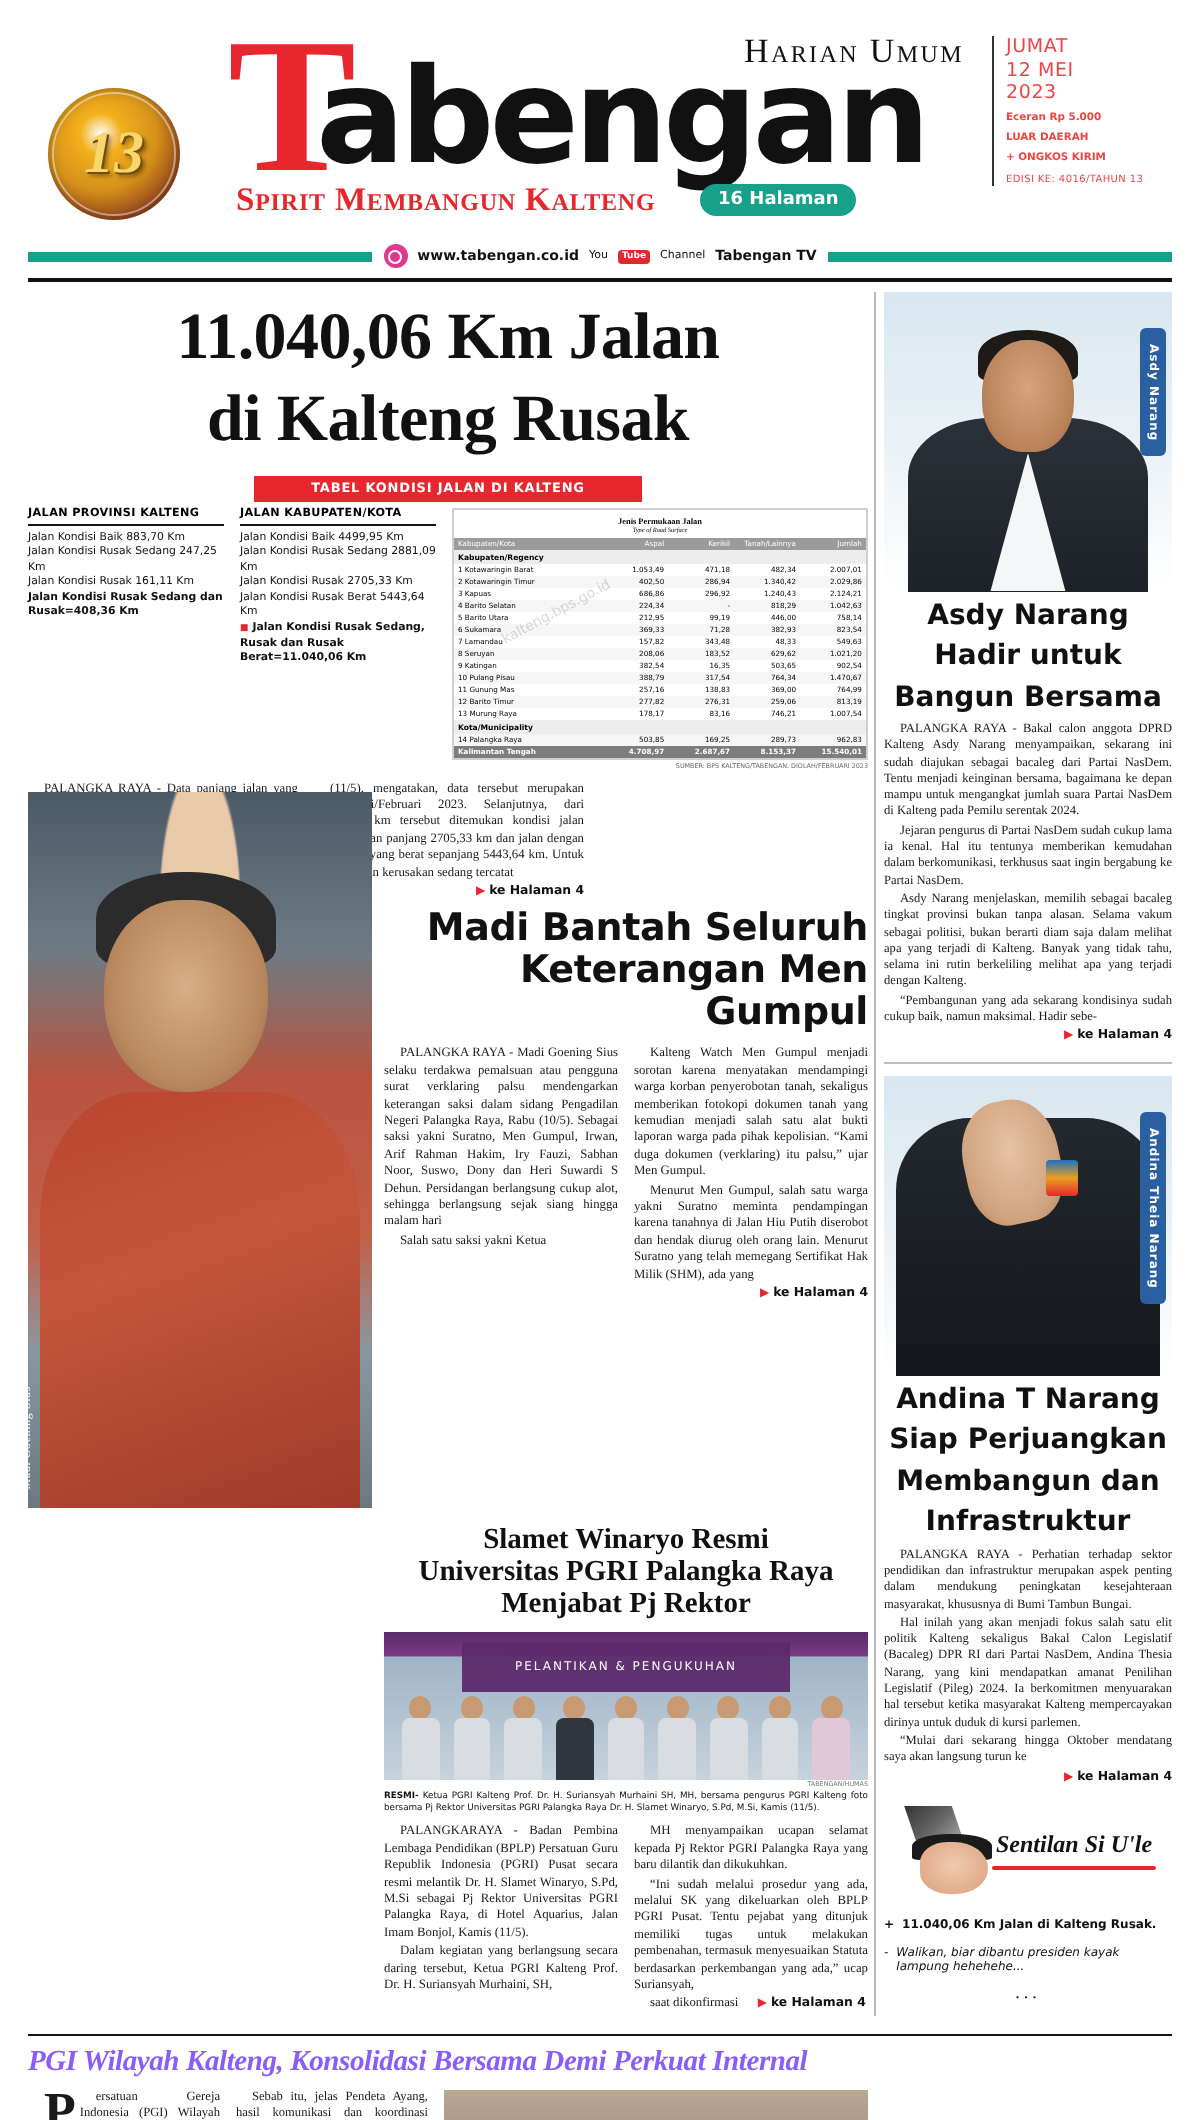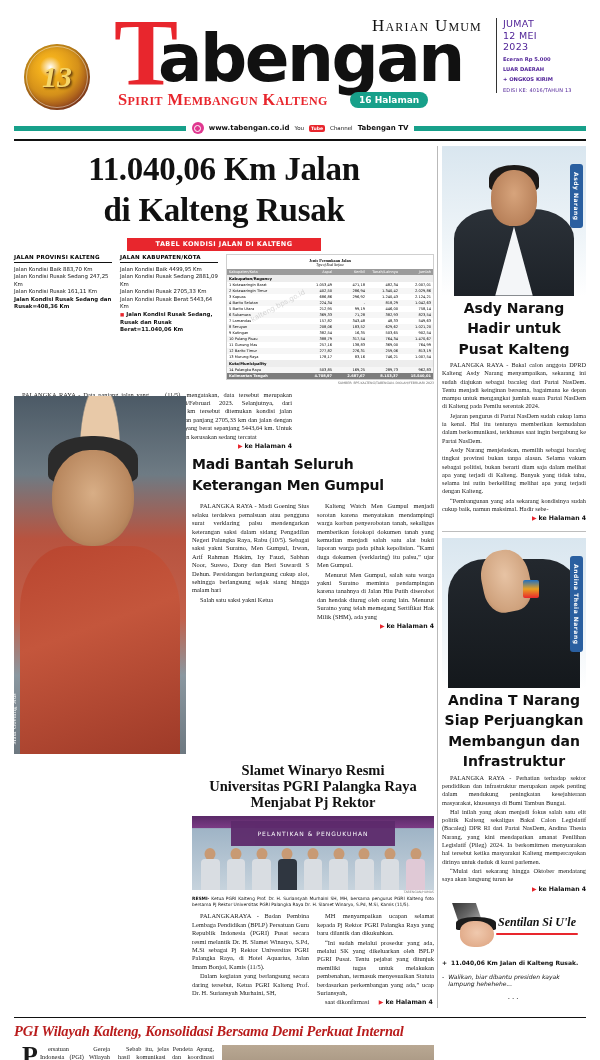--- a/index.html
+++ b/index.html
@@ -52,21 +52,21 @@
   }
   .halaman-pill {
     position: absolute; left: 336px; top: 92px;
     background: #17a08a; color: #fff; border-radius: 9px;
     font-family: "DejaVu Sans", sans-serif; font-weight: bold; font-size: 9px;
     padding: 3px 9px;
   }
   .date-box {
     position: absolute; right: 14px; top: 18px; width: 76px;
     border-left: 1px solid #333; padding-left: 6px;
-    font-family: "DejaVu Sans", sans-serif; color: #4c1d95;
+    font-family: "DejaVu Sans", sans-serif; color: #ef4444;
   }
   .date-box .d { font-size: 9.5px; line-height: 11.5px; letter-spacing: .3px; }
   .date-box .price { font-size: 5.2px; font-weight: bold; line-height: 7px; margin-top: 3px; }
   .date-box .edisi { font-size: 5px; margin-top: 4px; border-top: 0; letter-spacing: .2px; }
 
   .web-strip { position: relative; height: 16px; margin-top: 2px; display: flex; align-items: center; }
   .web-strip .bar { height: 5px; background: #17a08a; flex: 1 1 auto; }
   .web-strip .bar.left { margin-right: 6px; }
   .web-strip .bar.right { margin-left: 6px; }
   .web-strip .mid { display: flex; align-items: center; gap: 5px; white-space: nowrap; }
@@ -182,21 +182,21 @@
   }
   .madi-caption-v {
     position: absolute; left: -3px; bottom: 10px;
     writing-mode: vertical-rl; transform: rotate(180deg);
     font-family: "Liberation Serif", serif; font-size: 6px; color: #fff;
     letter-spacing: .3px;
   }
   .madi-text { position: absolute; left: 178px; top: 0; width: 242px; }
   .madi-head {
     font-family: "DejaVu Sans", sans-serif; font-weight: bold;
-    font-size: 14px; line-height: 21px; text-align: left; color: #111;
+    font-size: 19px; line-height: 21px; text-align: right; color: #111;
     letter-spacing: -.2px;
   }
   .madi-cols { display: flex; gap: 8px; margin-top: 6px; }
   .madi-cols .bodycol { width: 117px; }
 
   
   .slamet { margin-top: 8px; position: relative; }
   .slamet-head {
     font-family: "Liberation Serif", serif; font-weight: bold;
     font-size: 14.5px; line-height: 16px; text-align: center; color: #111;
@@ -287,21 +287,21 @@
     font-family: "Liberation Serif", serif; font-size: 6.3px; line-height: 8.3px;
     text-align: justify; color: #1a1a1a; margin-top: 4px;
   }
   .rs-body p { text-indent: 8px; margin-bottom: 1px; }
   .hdiv { height: 1px; background: #bdbdbd; margin: 8px 0 6px; }
 
   
   .pgi-rule { height: 1.4px; background: #111; margin-top: 9px; }
   .pgi-head {
     font-family: "Liberation Serif", serif; font-weight: bold; font-style: italic;
-    font-size: 14.5px; color: #b91c1c; margin-top: 5px; letter-spacing: -.2px;
+    font-size: 14.5px; color: #8b5cf6; margin-top: 5px; letter-spacing: -.2px;
   }
   .pgi-grid { display: flex; gap: 8px; margin-top: 5px; }
   .pgi-textcols { width: 200px; display: flex; gap: 8px; }
   .pgi-col {
     width: 96px; font-family: "Liberation Serif", serif; font-size: 6.3px;
     line-height: 8.2px; text-align: justify; color: #1a1a1a;
   }
   .pgi-col p { text-indent: 8px; margin-bottom: 1px; }
   .dropcap:first-letter {
     float: left; font-size: 26px; line-height: 21px; font-weight: bold;
@@ -670,21 +670,21 @@
       <div class="rs-block">
         <div class="rs-photo asdy">
           <div class="torso"></div>
           <div class="shirtv"></div>
           <div class="hair"></div>
           <div class="head"></div>
           <div class="rs-tab">Asdy Narang</div>
         </div>
         <div class="rs-head">Asdy Narang</div>
         <div class="rs-head">Hadir untuk</div>
-        <div class="rs-head">Pusat Kalteng</div>
+        <div class="rs-head">Bangun Bersama</div>
         <div class="rs-body">
           <p>PALANGKA RAYA - Bakal calon anggota DPRD Kalteng Asdy Narang menyampaikan, sekarang ini sudah diajukan sebagai bacaleg dari Partai NasDem. Tentu menjadi keinginan bersama, bagaimana ke depan mampu untuk mengangkat jumlah suara Partai NasDem di Kalteng pada Pemilu serentak 2024.</p>
           <p>Jejaran pengurus di Partai NasDem sudah cukup lama ia kenal. Hal itu tentunya memberikan kemudahan dalam berkomunikasi, terkhusus saat ingin bergabung ke Partai NasDem.</p>
           <p>Asdy Narang menjelaskan, memilih sebagai bacaleg tingkat provinsi bukan tanpa alasan. Selama vakum sebagai politisi, bukan berarti diam saja dalam melihat apa yang terjadi di Kalteng. Banyak yang tidak tahu, selama ini rutin berkeliling melihat apa yang terjadi dengan Kalteng.</p>
           <p>“Pembangunan yang ada sekarang kondisinya sudah cukup baik, namun maksimal. Hadir sebe-</p>
           <div class="ta-right"><span class="kehal">ke Halaman 4</span></div>
         </div>
       </div>
 
       <div class="hdiv"></div>

